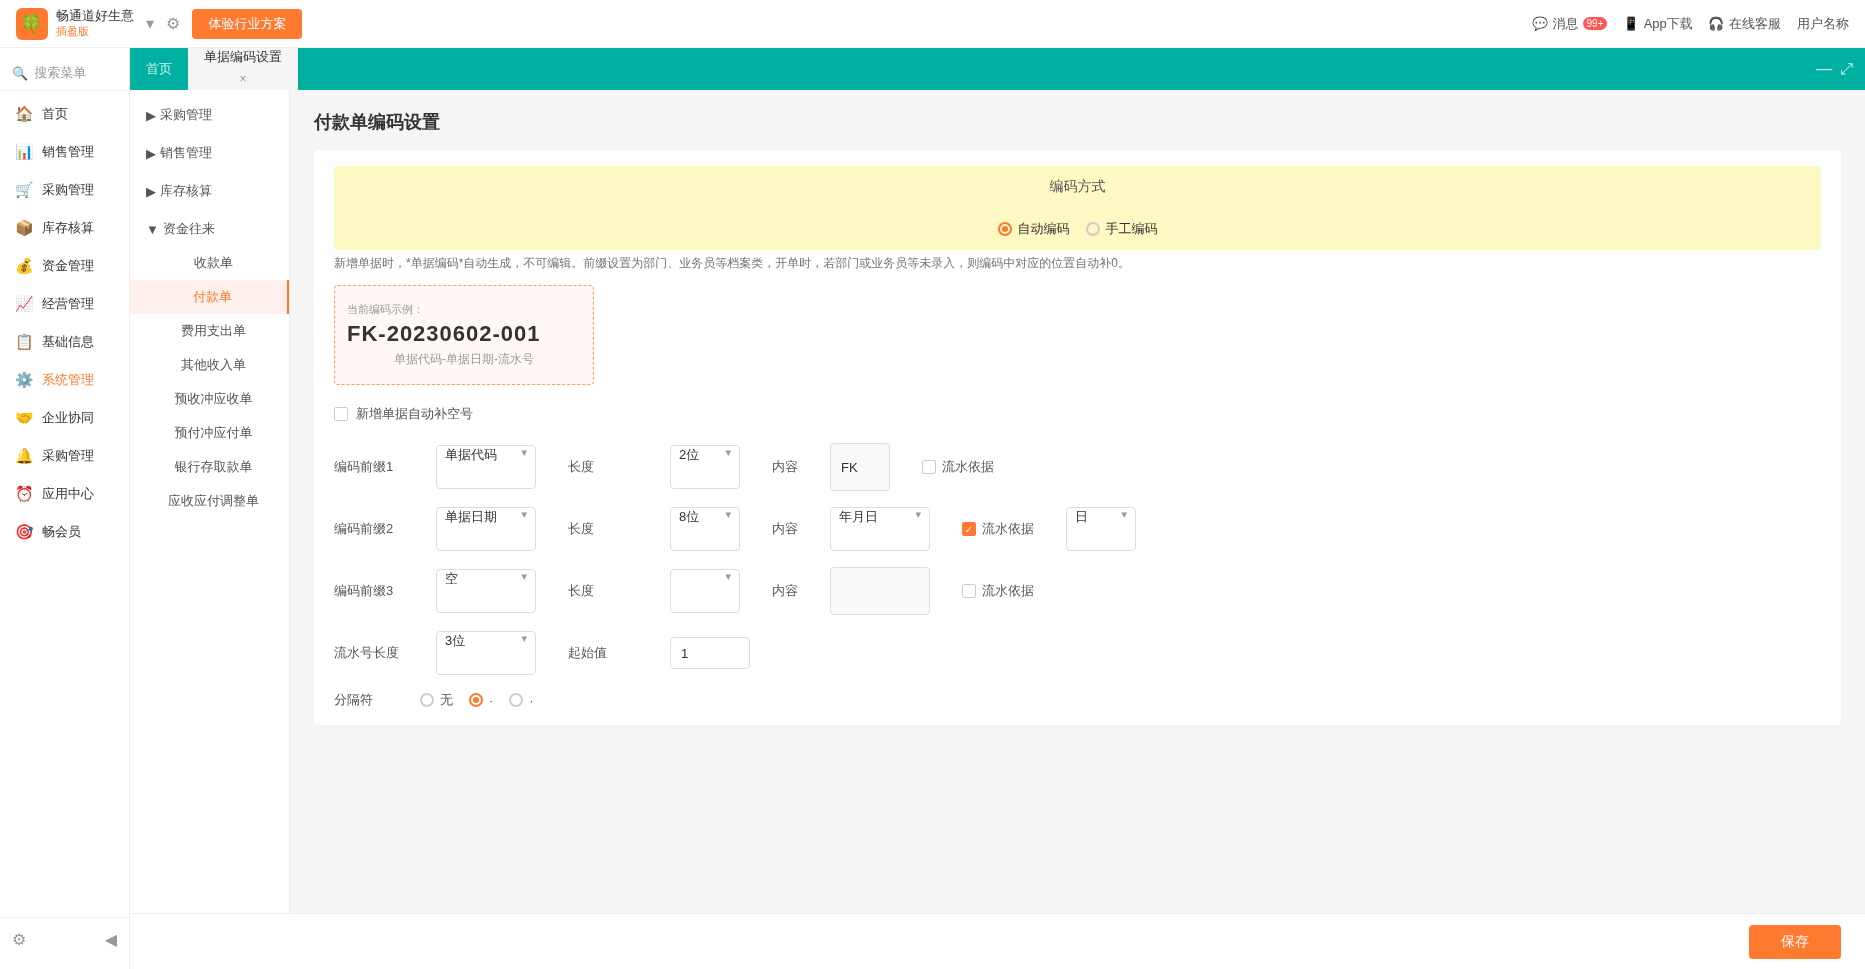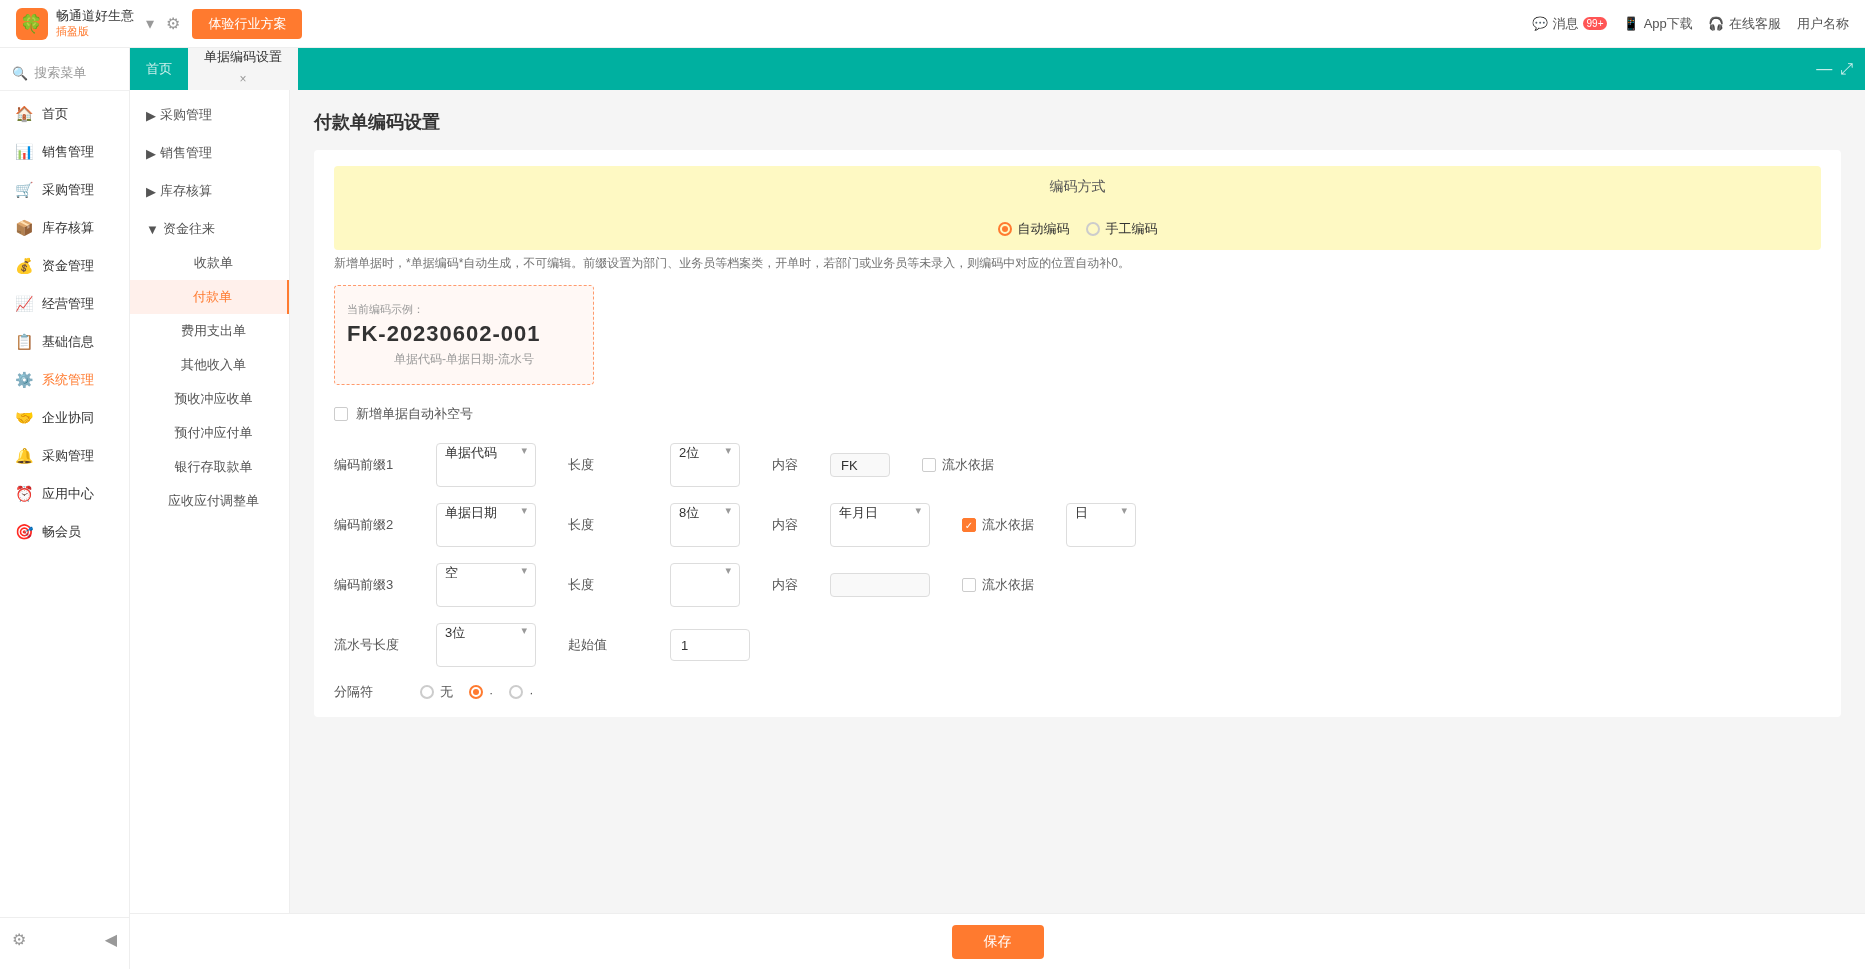--- a/index.html
+++ b/index.html
@@ -252,21 +252,21 @@
       border-radius: 4px;
       padding: 0 10px;
       font-size: 13px;
       color: #333;
       background: #fff;
       min-width: 80px;
     }
     .content-label { font-size: 13px; color: #555; }
     .content-value {
       min-width: 60px;
-      height: 24px;
+      height: 48px;
       border: 1px solid #ddd;
       border-radius: 4px;
       padding: 0 10px;
       font-size: 13px;
       color: #333;
       background: #f9f9f9;
       display: flex;
       align-items: center;
     }
     .checkbox-inline { display: flex; align-items: center; gap: 6px; font-size: 13px; color: #555; }
@@ -282,21 +282,21 @@
     .separator-options { display: flex; align-items: center; gap: 16px; }
     .sep-radio { display: flex; align-items: center; gap: 6px; font-size: 13px; color: #555; cursor: pointer; }
 
     
     .bottom-bar {
       height: 56px;
       background: #fff;
       border-top: 1px solid #eee;
       display: flex;
       align-items: center;
-      justify-content: center;
+      justify-content: flex-end;
       padding: 0 24px;
       flex-shrink: 0;
     }
     .save-btn {
       background: #ff7a2f;
       color: white;
       border: none;
       padding: 8px 32px;
       border-radius: 4px;
       font-size: 14px;

